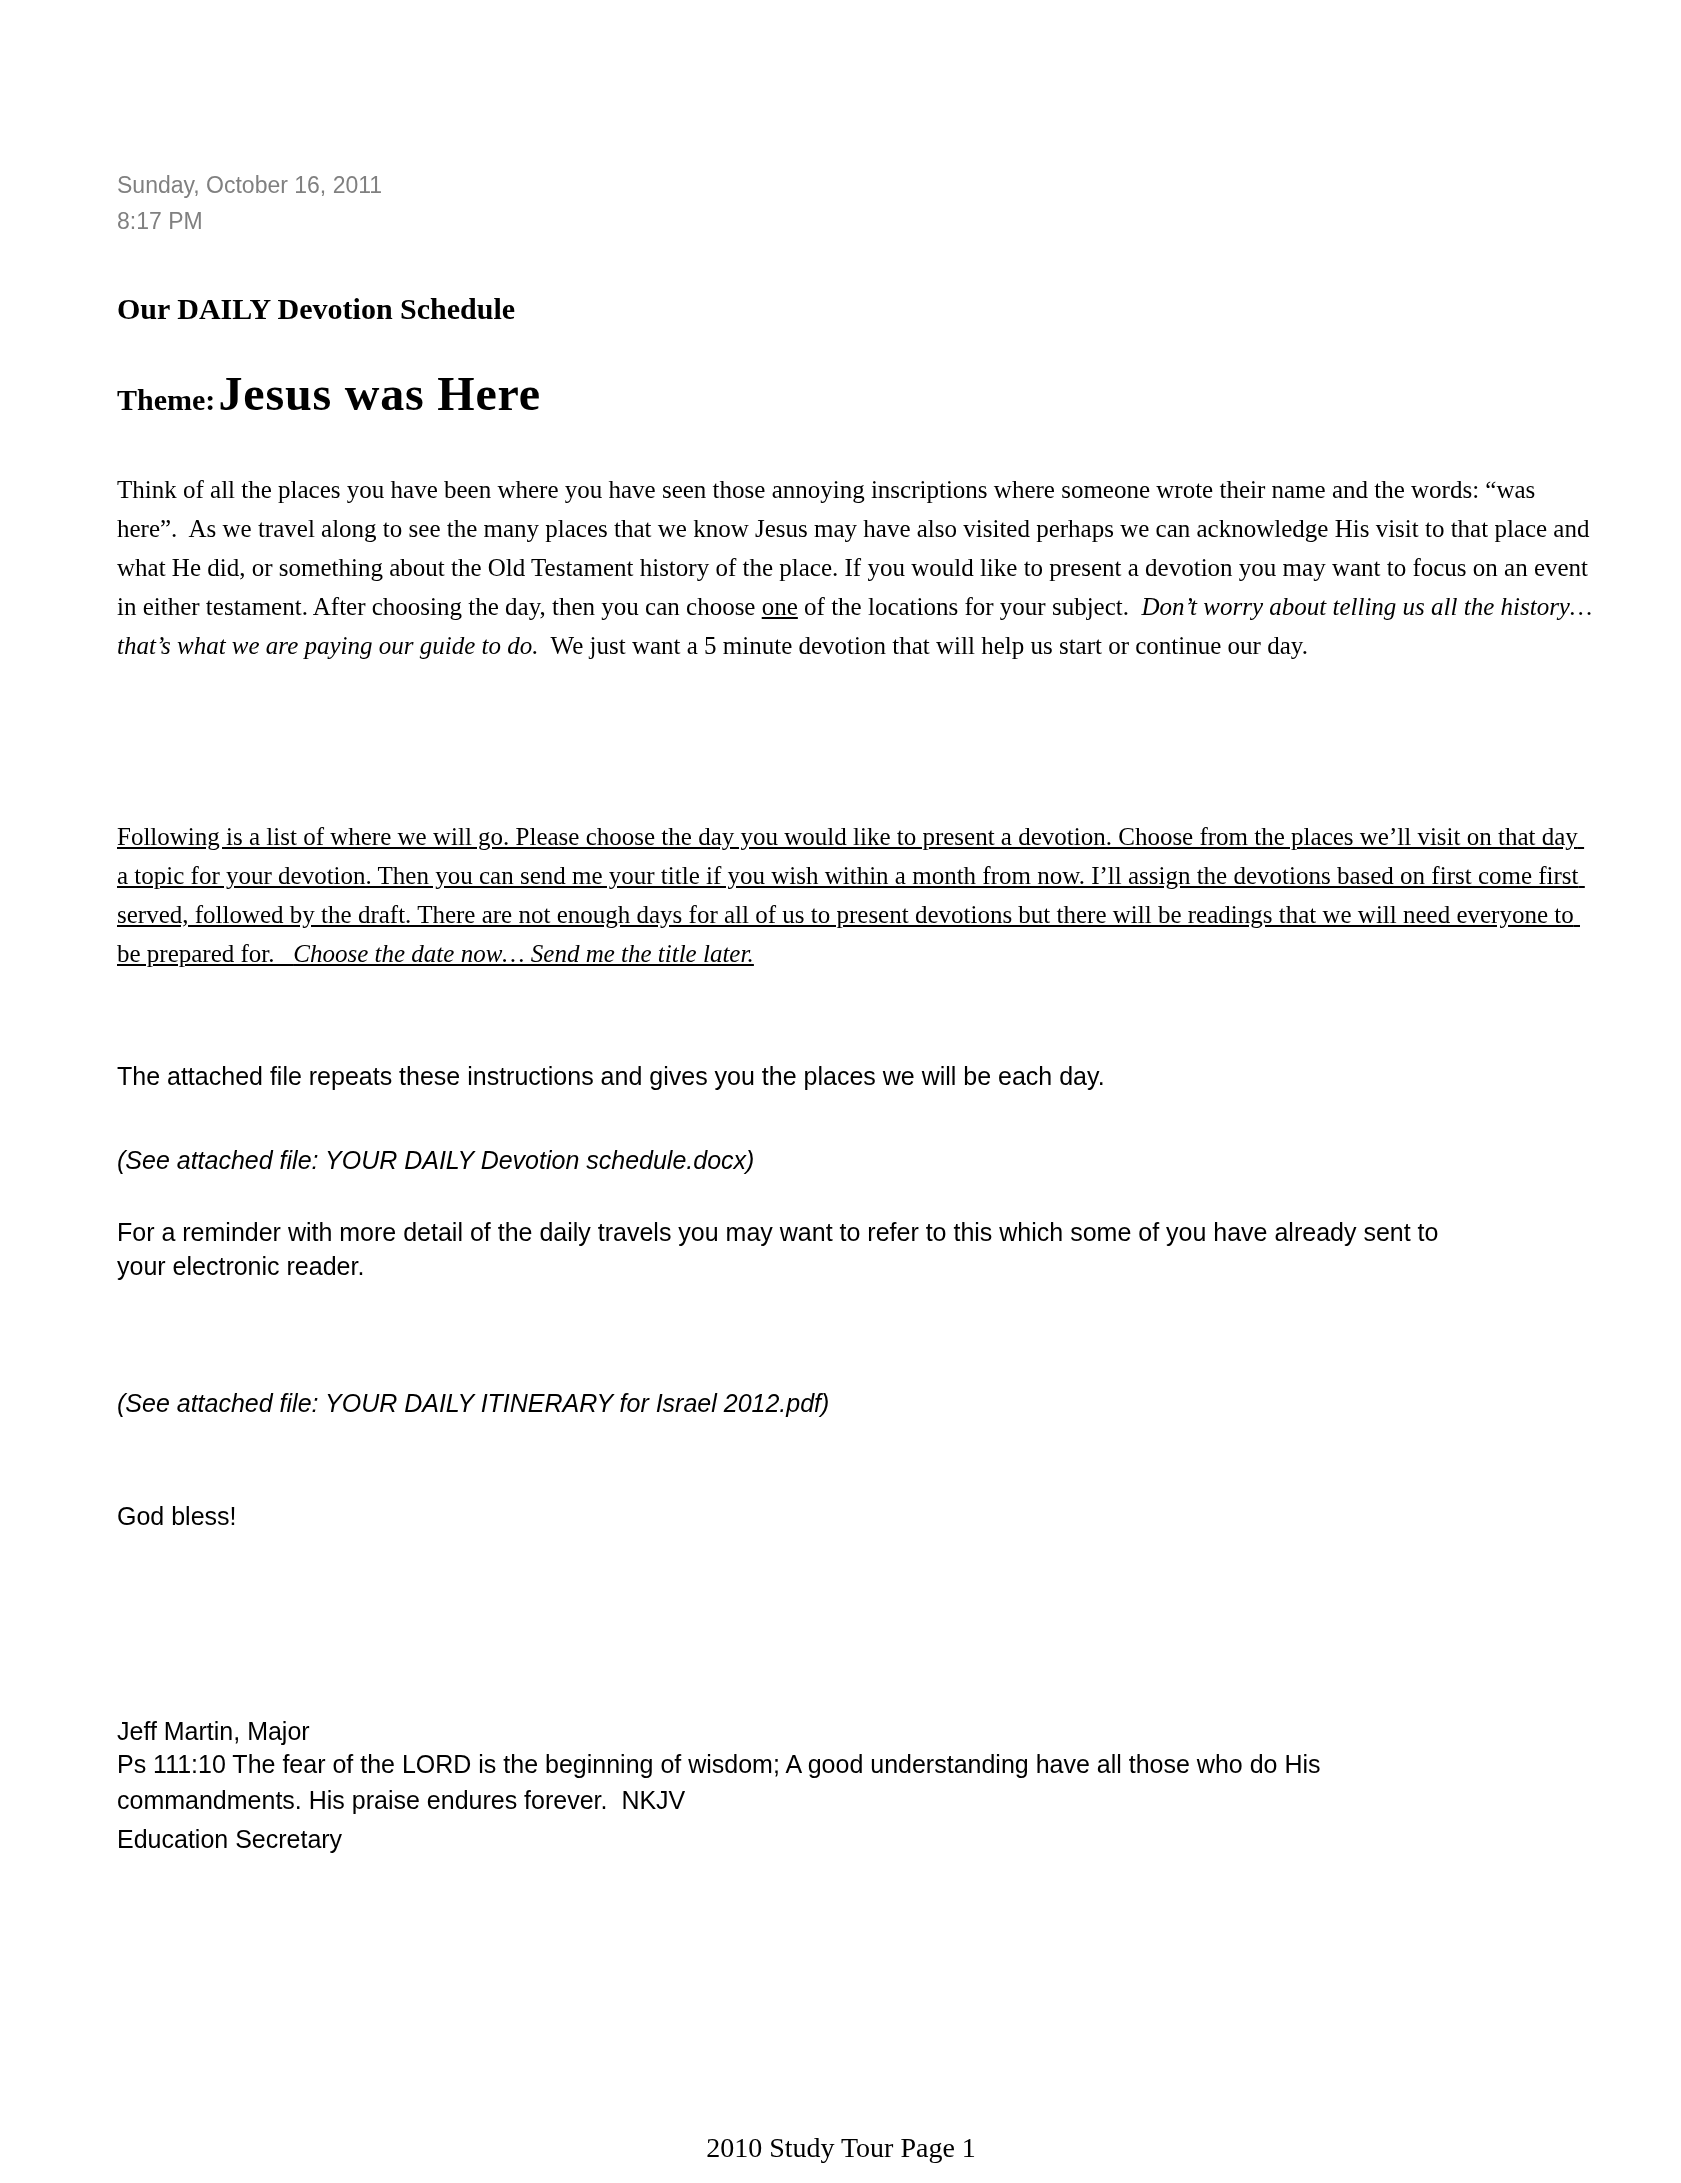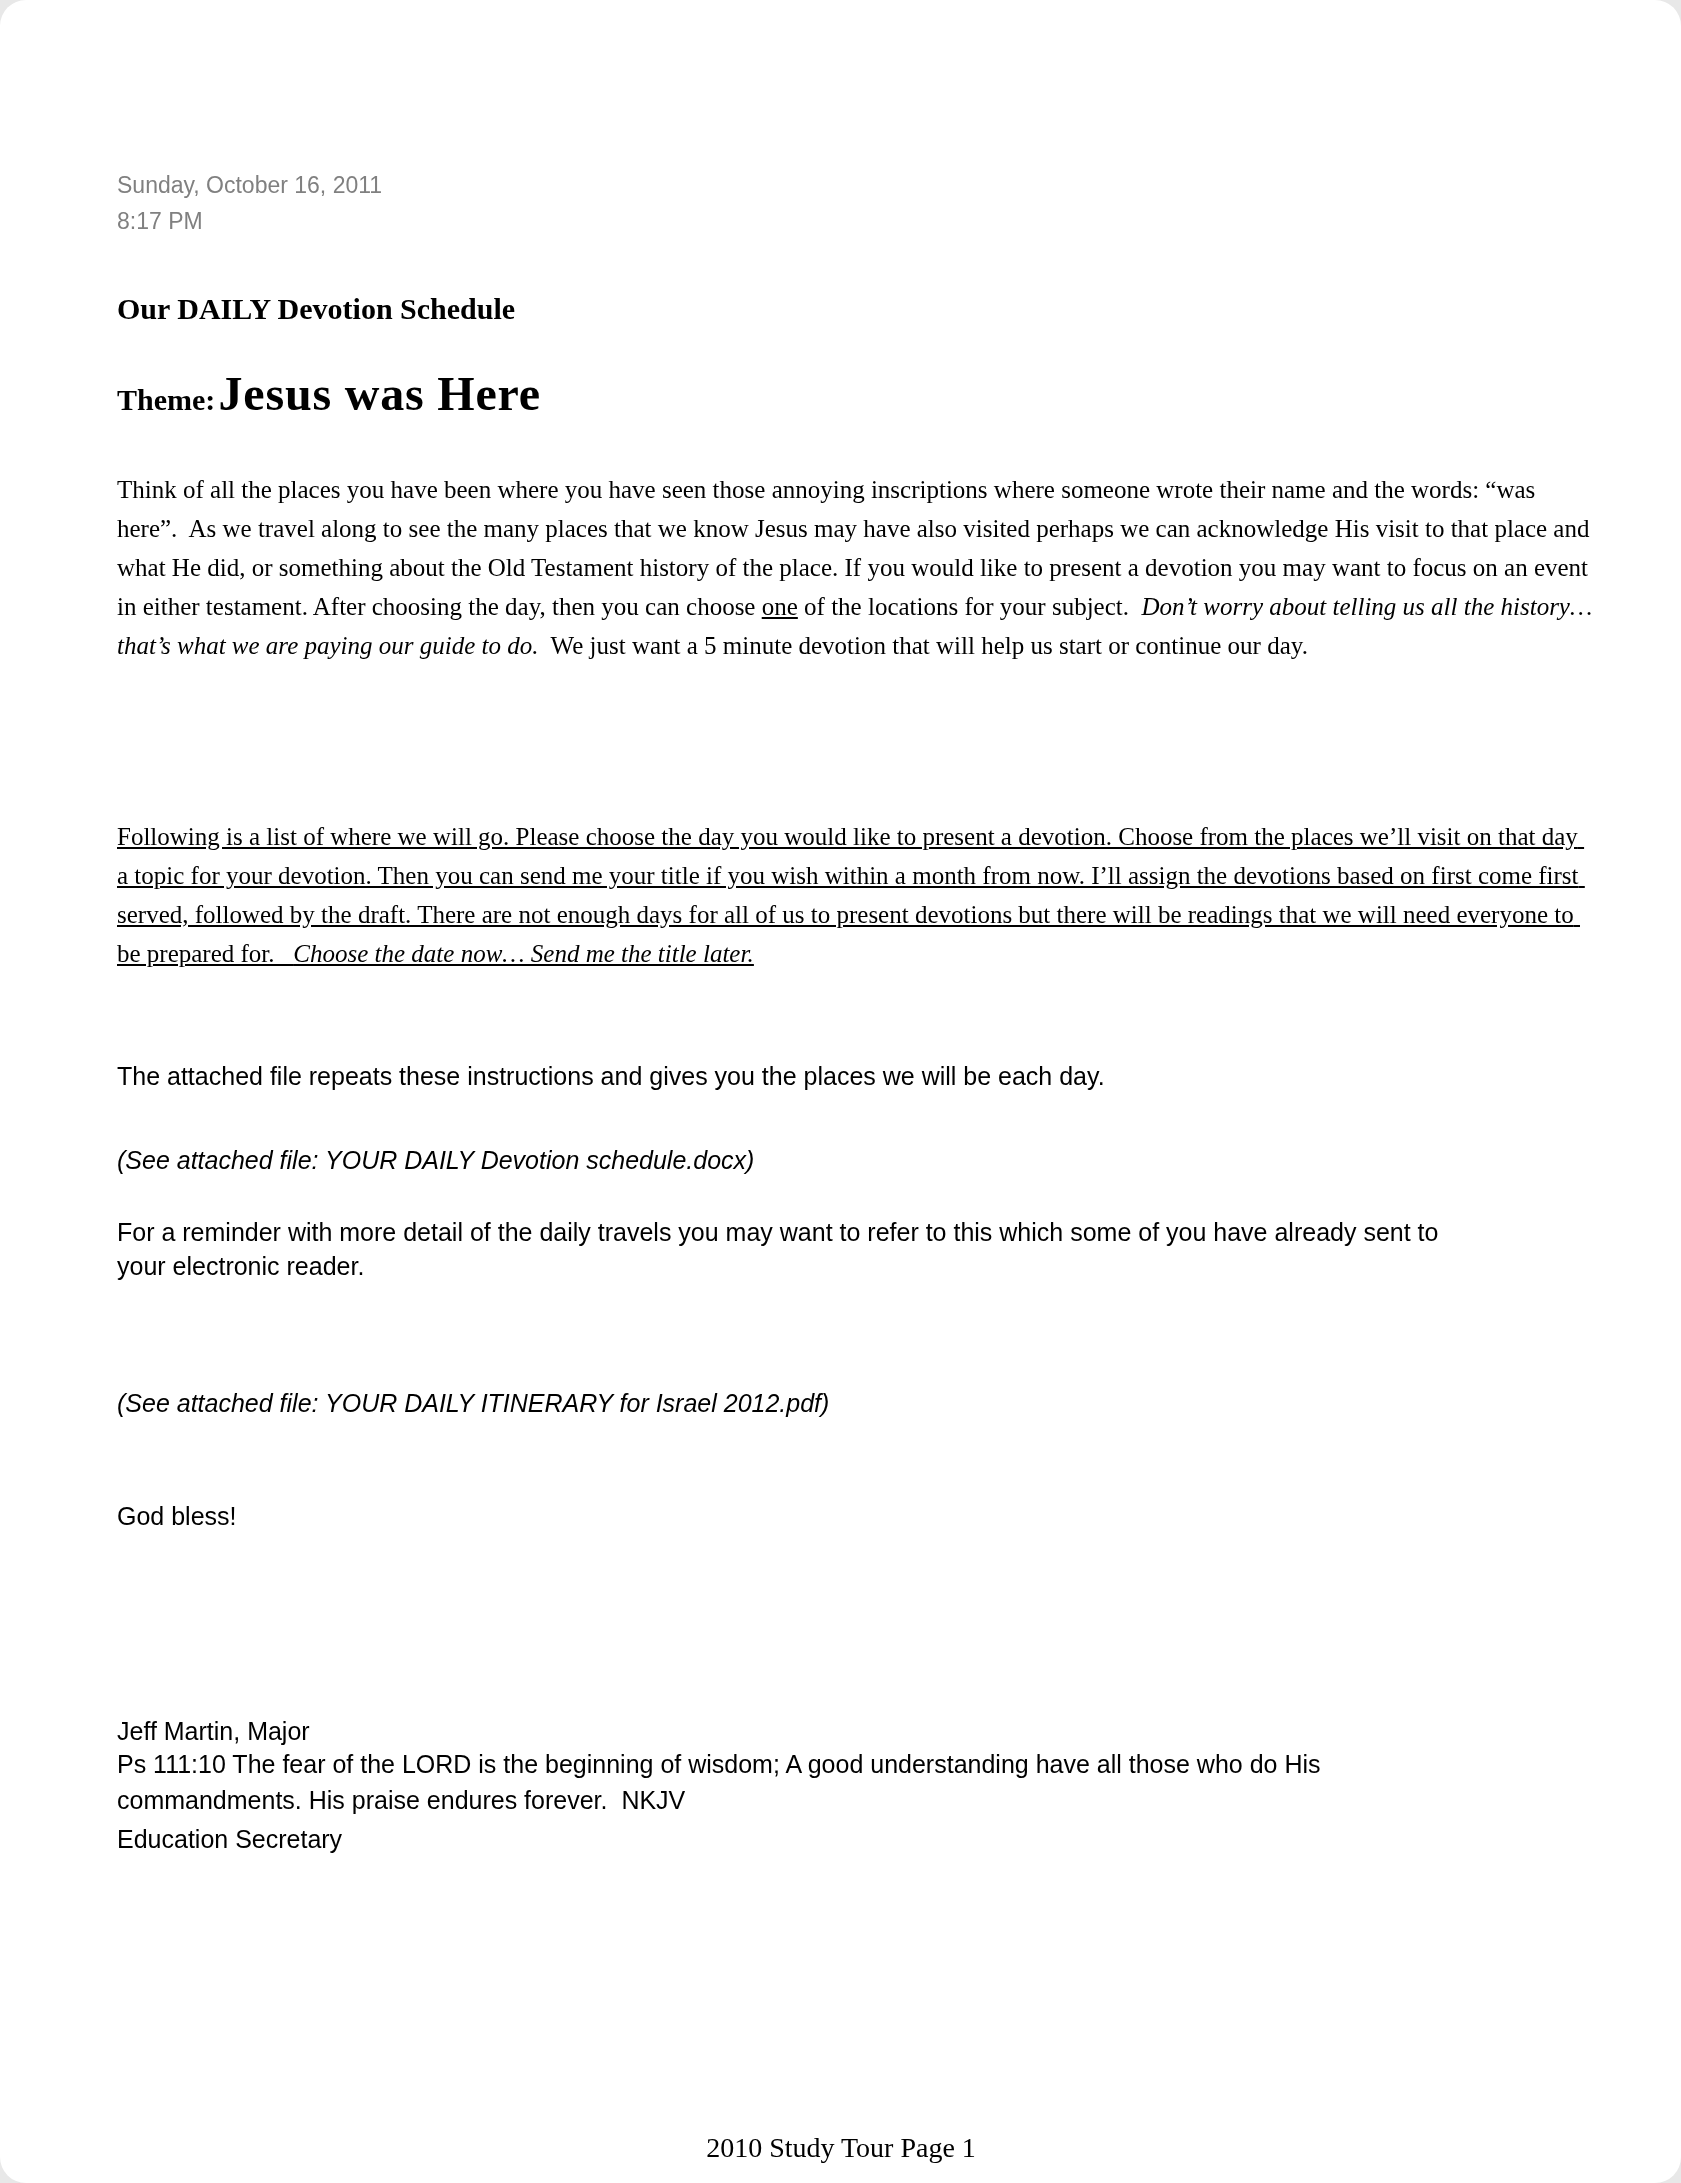--- a/index.html
+++ b/index.html
@@ -5,21 +5,20 @@
   html, body { margin: 0; padding: 0; background: #e8e8e8; }
   .page {
     position: relative;
     width: 1681px;
     height: 2183px;
     background: #ffffff;
     margin: 0 auto;
     overflow: hidden;
     font-family: "Liberation Serif", serif;
     color: #000000;
-    border-radius: 26px;
   }
   .abs { position: absolute; left: 117px; }
   .timestamp {
     top: 167px;
     font-family: "Liberation Sans", sans-serif;
     font-size: 23px;
     line-height: 36px;
     color: #808080;
   }
   .heading {

